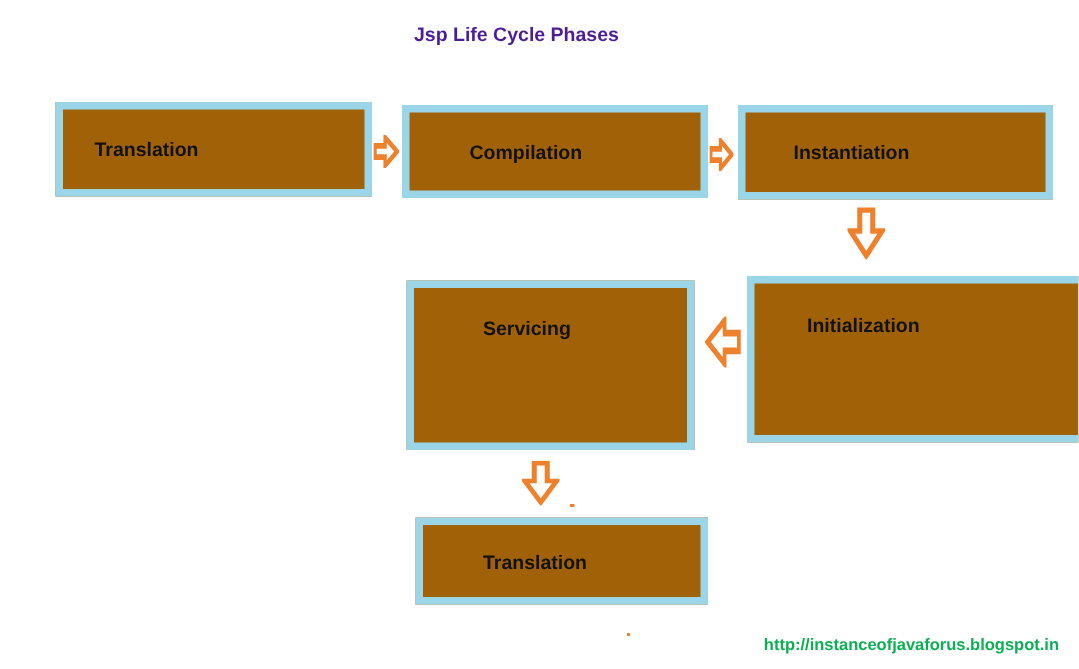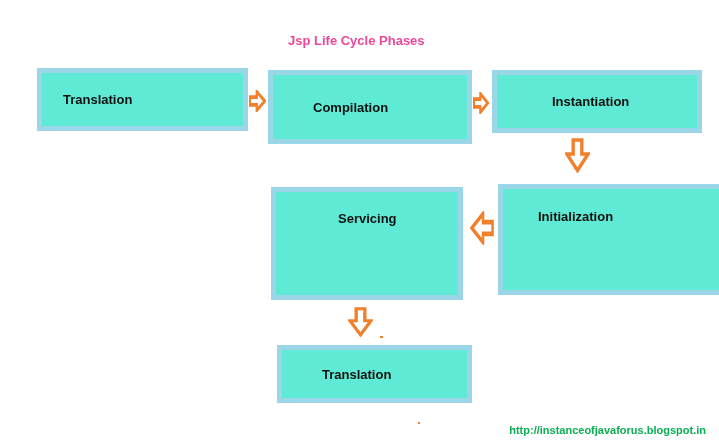--- a/index.html
+++ b/index.html
@@ -10,55 +10,54 @@
   }
   .canvas {
     position: relative;
     width: 719px;
     height: 446px;
     background: #ffffff;
     overflow: hidden;
   }
   .diagram-title {
     position: absolute;
-    left: 288px;
+    left: 276px;
     top: 15px;
     font-size: 13px;
     font-weight: bold;
-    color: #ec4899;
+    color: #4c1d95;
     white-space: nowrap;
-    margin-top: 18px;
   }
   .box {
     position: absolute;
     box-sizing: border-box;
     border: 5px solid var(--box-border, #9bd5e8);
-    background: #5eead4;
+    background: #a16207;
     display: flex;
     align-items: center;
     text-align: right;
   }
   .box.top-align {
     align-items: flex-start;
   }
   .box .label {
     font-size: 13px;
     font-weight: bold;
     color: #111111;
     white-space: nowrap;
   }
   
   .box-translation   { left: 37px;  top: 68px;  width: 211px; height: 63px; }
   .box-translation .label   { padding-left: 21px; }
-  .box-compilation   { left: 268px; top: 70px;  width: 204px; height: 74px; }
+  .box-compilation   { left: 268px; top: 70px;  width: 204px; height: 62px; }
   .box-compilation .label   { padding-left: 40px; }
   .box-instantiation { left: 492px; top: 70px;  width: 210px; height: 63px; }
-  .box-instantiation .label { padding-left: 55px; }
+  .box-instantiation .label { padding-left: 32px; }
   .box-servicing     { left: 271px; top: 187px; width: 192px; height: 113px; }
-  .box-servicing .label     { padding-left: 46px; padding-top: 19px; margin-left: 16px; }
+  .box-servicing .label     { padding-left: 46px; padding-top: 19px; }
   .box-initialization{ left: 498px; top: 184px; width: 228px; height: 111px; }
   .box-initialization .label{ padding-left: 35px; padding-top: 20px; }
   .box-destruction   { left: 277px; top: 345px; width: 195px; height: 58px; }
   .box-destruction .label   { padding-left: 40px; }
 
   .arrow {
     position: absolute;
     color: var(--arrow, #f0812c);
     line-height: 0;
   }

